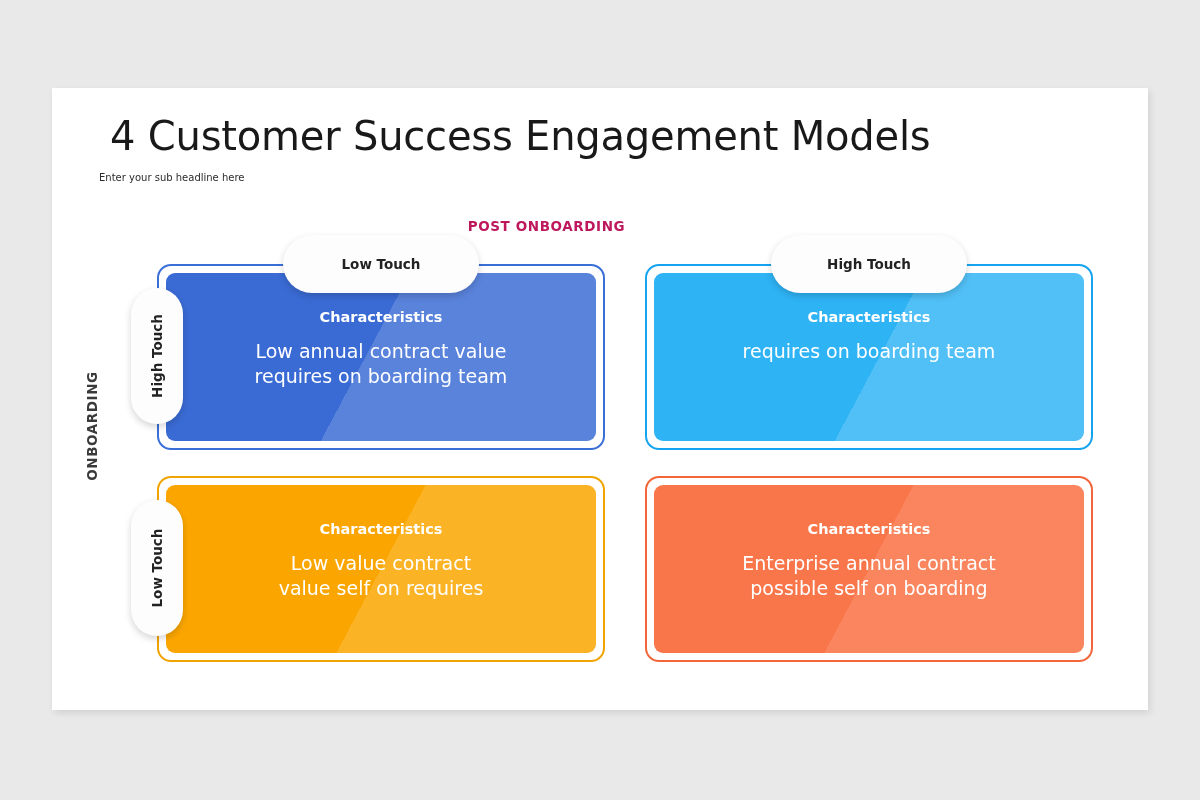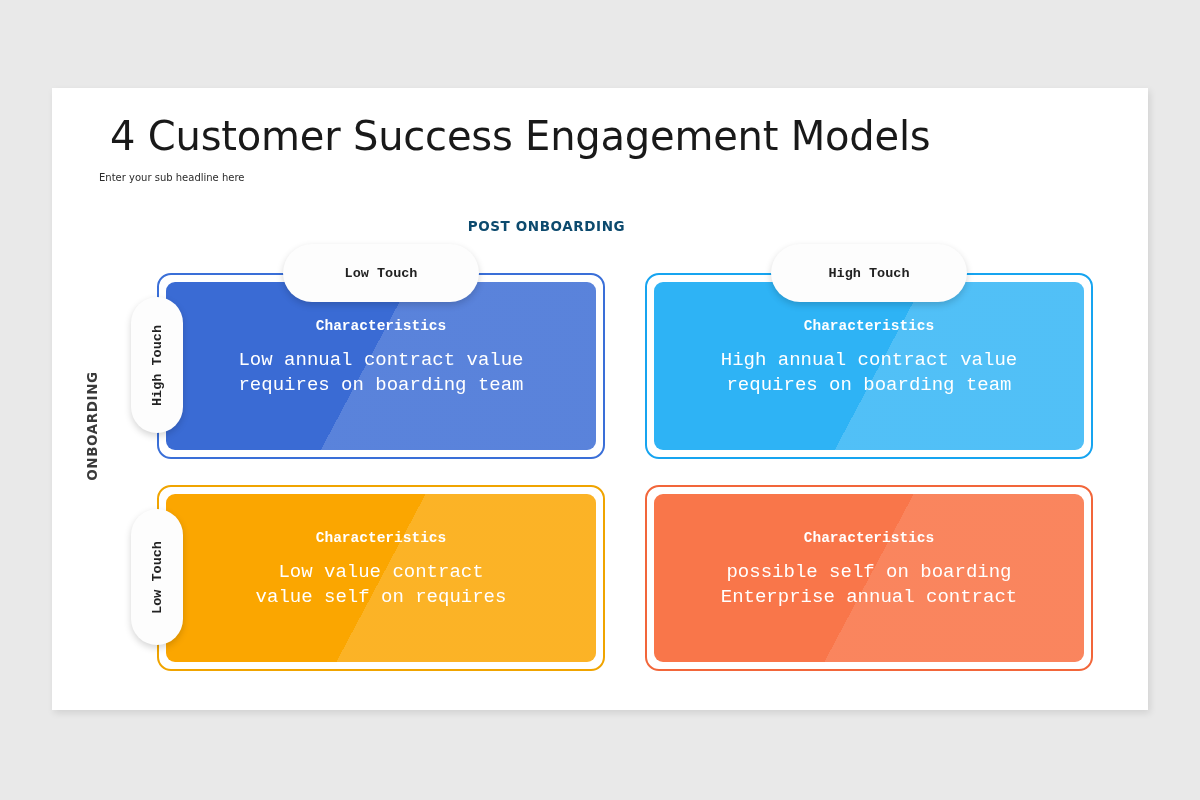--- a/index.html
+++ b/index.html
@@ -50,43 +50,42 @@
   
   .post-onboarding {
     position: absolute;
     left: 0;
     top: 130px;
     width: 989px;
     text-align: center;
     font-size: 13.5px;
     font-weight: 700;
     letter-spacing: 0.6px;
-    color: #0c4a6e;
+    color: #be185d;
   }
   .onboarding {
     position: absolute;
     left: -40px;
     top: 330px;
     width: 160px;
     text-align: center;
     font-size: 13.5px;
     font-weight: 700;
     letter-spacing: 0.6px;
     color: #3a3a3a;
     transform: rotate(-90deg);
   }
 
   
   .grid {
     position: absolute;
     left: 105px;
-    top: 185px;
+    top: 176px;
     width: 945px;
     height: 400px;
-    font-family: Liberation Mono, monospace;
   }
   .cell {
     position: absolute;
     width: 448px;
     height: 186px;
   }
   .cell.c1 { left: 0px;   top: 0px; }
   .cell.c2 { left: 488px; top: 0px; }
   .cell.c3 { left: 0px;   top: 212px; }
   .cell.c4 { left: 488px; top: 212px; }
@@ -229,39 +228,38 @@
         <div class="card-line">Low annual contract value</div>
         <div class="card-line">requires on boarding team</div>
       </div>
     </div>
 
     <div class="cell c2">
       <div class="ring"></div>
       <div class="panel">
         <div class="sheen"></div>
         <div class="card-title">Characteristics</div>
-        <div class="card-line">High annual contract value</div>
         <div class="card-line">requires on boarding team</div>
       </div>
     </div>
 
     <div class="cell c3">
       <div class="ring"></div>
       <div class="panel">
         <div class="sheen"></div>
         <div class="card-title">Characteristics</div>
         <div class="card-line">Low value contract</div>
         <div class="card-line">value self on requires</div>
       </div>
     </div>
 
     <div class="cell c4">
       <div class="ring"></div>
       <div class="panel">
         <div class="sheen"></div>
         <div class="card-title">Characteristics</div>
+        <div class="card-line">Enterprise annual contract</div>
         <div class="card-line">possible self on boarding</div>
-        <div class="card-line">Enterprise annual contract</div>
       </div>
     </div>
 
   </div>
 </div>
 
 </body></html>

